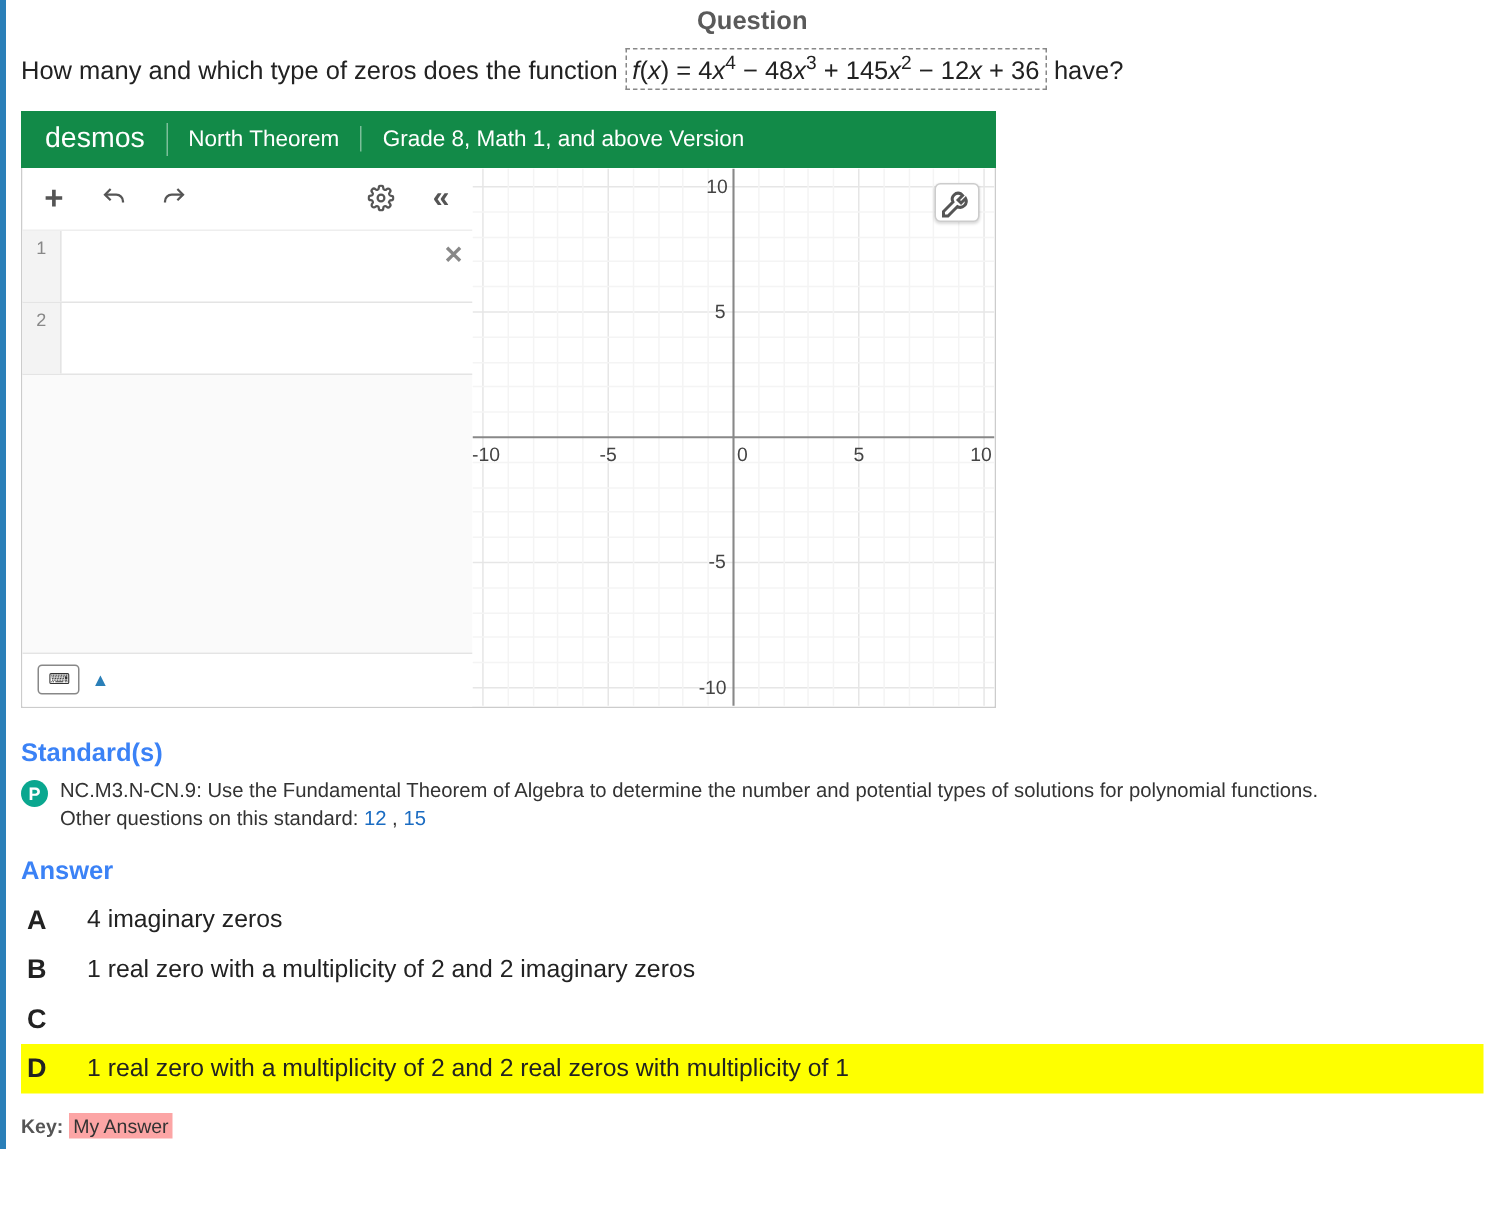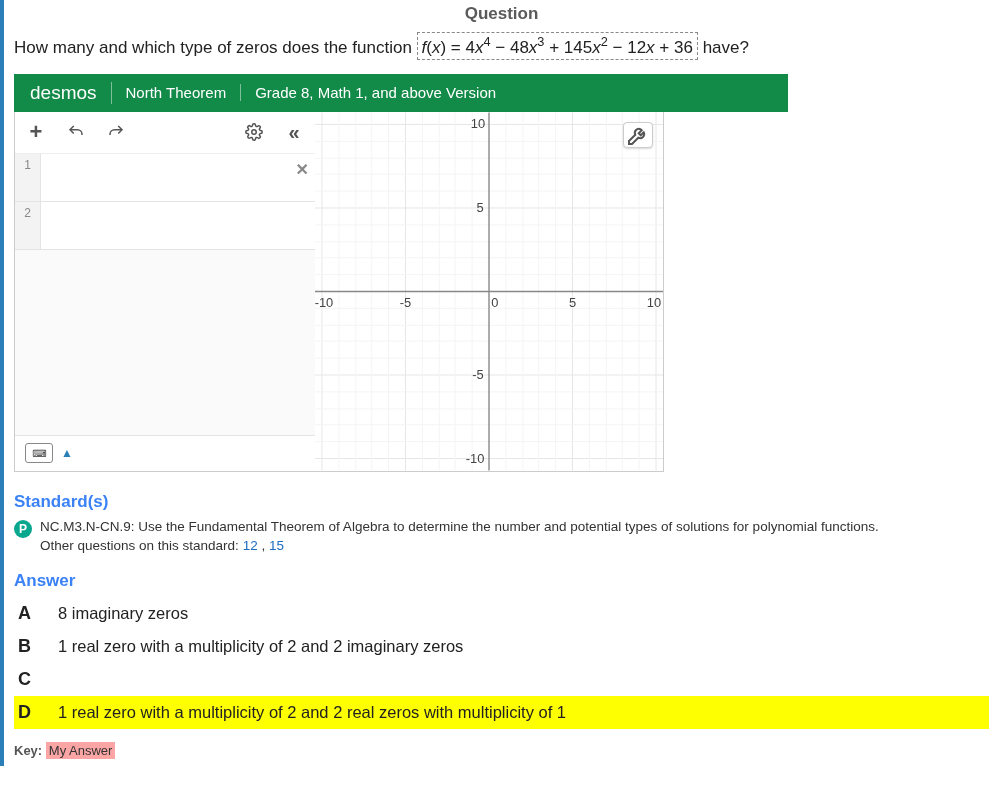--- a/index.html
+++ b/index.html
@@ -31,21 +31,21 @@
   .func-box {
     border: 1px dashed #888;
     padding: 1px 4px;
     display: inline-block;
     text-align: right;
   }
   .func-box sup { font-size: 0.75em; }
 
   
   .desmos-bar {
-    width: 774px;
+    width: 650px;
     background: #128a48;
     color: #fff;
     padding: 8px 16px;
     display: flex;
     align-items: center;
     font-size: 15px;
   }
   .desmos-logo {
     font-weight: 500;
     font-size: 19px;
@@ -321,21 +321,21 @@
       <span>Other questions on this standard: </span>
       <span class="link">12</span><span> , </span>
       <span class="link">15</span>
     </div>
   </div>
 
   <div class="standards-heading" style="margin-top:16px">Answer</div>
   <div class="answer-list" id="answer-list">
       <div class="choice">
         <span class="choice-letter">A</span>
-        <span>8 imaginary zeros</span>
+        <span>4 imaginary zeros</span>
       </div>
       <div class="choice">
         <span class="choice-letter">B</span>
         <span>1 real zero with a multiplicity of 2 and 2 imaginary zeros</span>
       </div>
       <div class="choice">
         <span class="choice-letter">C</span>
       </div>
       <div class="choice highlight">
         <span class="choice-letter">D</span>

